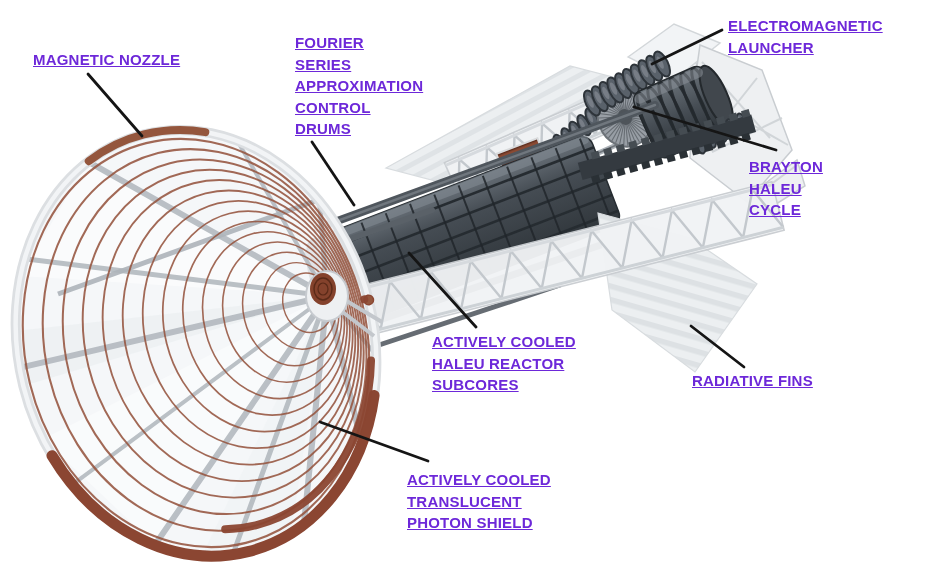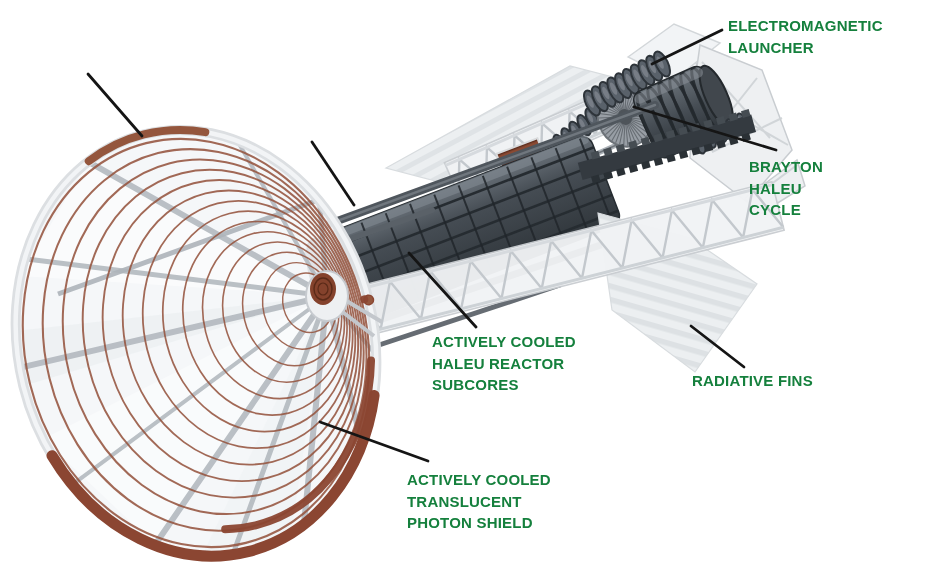--- a/index.html
+++ b/index.html
@@ -1,20 +1,20 @@
 <!DOCTYPE html>
 <html><head>
 <meta charset="utf-8">
 <style>
   html,body{margin:0;padding:0;background:#ffffff;}
   .stage{position:relative;width:932px;height:567px;background:#ffffff;overflow:hidden;
          font-family:"Liberation Sans",sans-serif;}
   .art{position:absolute;left:0;top:0;}
-  .label{position:absolute;color:#15803d;font:700 15px/21.5px "Liberation Sans",sans-serif;
-         letter-spacing:.2px;white-space:pre;}
+  .label{position:absolute;color:#6d28d9;font:700 15px/21.5px "Liberation Sans",sans-serif;
+         letter-spacing:.2px;white-space:pre;text-decoration:underline;}
 </style>
 </head>
 <body>
 
 <div class="stage">
 
 <svg id="art" class="art" width="932" height="567" viewBox="0 0 932 567" xmlns="http://www.w3.org/2000/svg">
   <defs>
     <linearGradient id="gradReactor" x1="0" y1="0" x2="0" y2="1">
       <stop offset="0" stop-color="#6a727a"></stop>
@@ -362,20 +362,26 @@
     <line x1="88" y1="74" x2="142" y2="136"></line>
     <line x1="312" y1="142" x2="354" y2="205"></line>
     <line x1="722" y1="30" x2="652" y2="64"></line>
     <line x1="634" y1="107" x2="776" y2="150"></line>
     <line x1="409" y1="253" x2="476" y2="327"></line>
     <line x1="691" y1="326" x2="744" y2="367"></line>
     <line x1="320" y1="422" x2="428" y2="461"></line>
   </g>
 </svg>
 
+<div class="label" style="left:33px;top:49px">MAGNETIC NOZZLE</div>
+<div class="label" style="left:295px;top:32px">FOURIER
+SERIES
+APPROXIMATION
+CONTROL
+DRUMS</div>
 <div class="label" style="left:728px;top:15px">ELECTROMAGNETIC
 LAUNCHER</div>
 <div class="label" style="left:749px;top:156px">BRAYTON
 HALEU
 CYCLE</div>
 <div class="label" style="left:432px;top:331px">ACTIVELY COOLED
 HALEU REACTOR
 SUBCORES</div>
 <div class="label" style="left:692px;top:370px">RADIATIVE FINS</div>
 <div class="label" style="left:407px;top:469px">ACTIVELY COOLED

